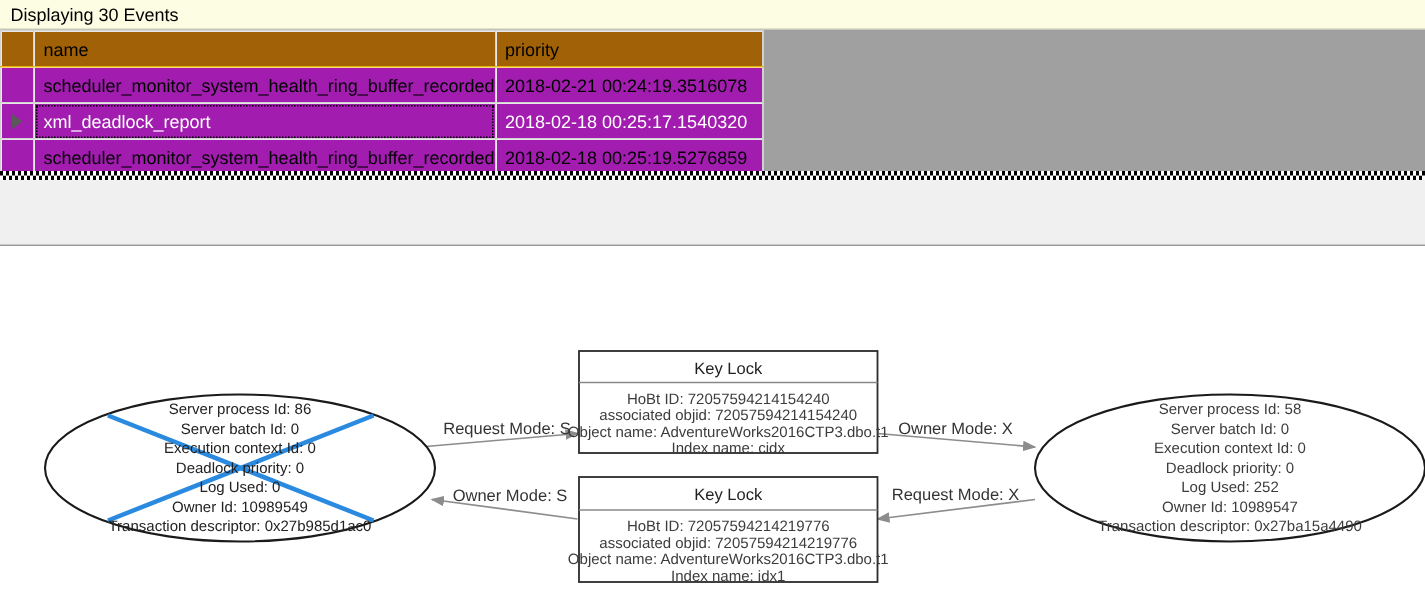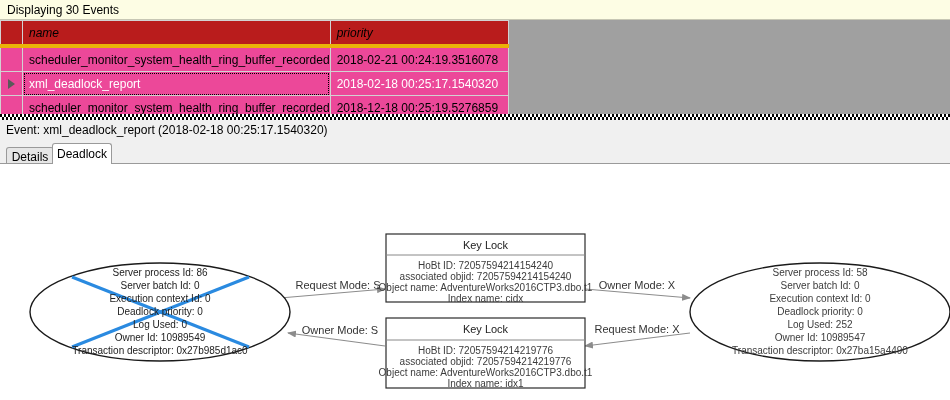--- a/index.html
+++ b/index.html
@@ -51,27 +51,27 @@
   #grid-table td, #grid-table th {
     border: 1px solid #d2d2d2;
     padding: 0;
     height: 23px;
     font-size: 12px;
     font-weight: normal;
     text-align: left;
     vertical-align: middle;
     white-space: nowrap;
     overflow: hidden;
-    background: #ec4899;
+    background: #a21caf;
   }
   .col-indicator { width: 22px; }
   .col-name      { width: 267px; }
   .col-timestamp { width: 178px; }
   #grid-table .cell-pad { padding-left: 6px; display: block; }
-  #grid-table thead td { background: #b91c1c; border-bottom: 4px solid #eab308; font-style: italic;}
+  #grid-table thead td { background: #a16207; border-bottom: 1px solid #eab308;}
   tr.row-selected td {
     background: #3399ff;
     color: #ffffff;
     border-color: #3399ff;
   }
   tr.row-selected td.indicator-cell {
     background: #cde4fb;
     color: #000;
     border-color: #d2d2d2;
   }
@@ -249,37 +249,32 @@
         <td>
             <span class="cell-pad">2018-02-18 00:25:17.1540320</span>
           </td>
       </tr>
       <tr>
         <td class="indicator-cell"></td>
         <td>
             <span class="cell-pad">scheduler_monitor_system_health_ring_buffer_recorded</span>
           </td>
         <td>
-            <span class="cell-pad">2018-12-18 00:25:19.5276859</span>
+            <span class="cell-pad">2018-02-18 00:25:19.5276859</span>
           </td>
       </tr>
     </tbody>
   </table>
 </div>
 
 <div id="splitter"></div>
 
 <div id="detail-pane">
 
-  <div id="event-caption">Event: xml_deadlock_report (2018-02-18 00:25:17.1540320)</div>
-
-  <div id="tab-strip">
-    <div class="tab inactive">Details</div>
-    <div class="tab active">Deadlock</div>
-  </div>
+
 
   <div id="deadlock-canvas">
     <svg id="deadlock-svg" viewBox="0 0 950 400" xmlns="http://www.w3.org/2000/svg">
 
       <defs>
         <marker id="arrowgray" markerWidth="9" markerHeight="7" refX="8" refY="3.5" orient="auto" markerUnits="userSpaceOnUse">
           <path d="M0,0 L9,3.5 L0,7 z" fill="#8c8c8c"></path>
         </marker>
       </defs>
 

